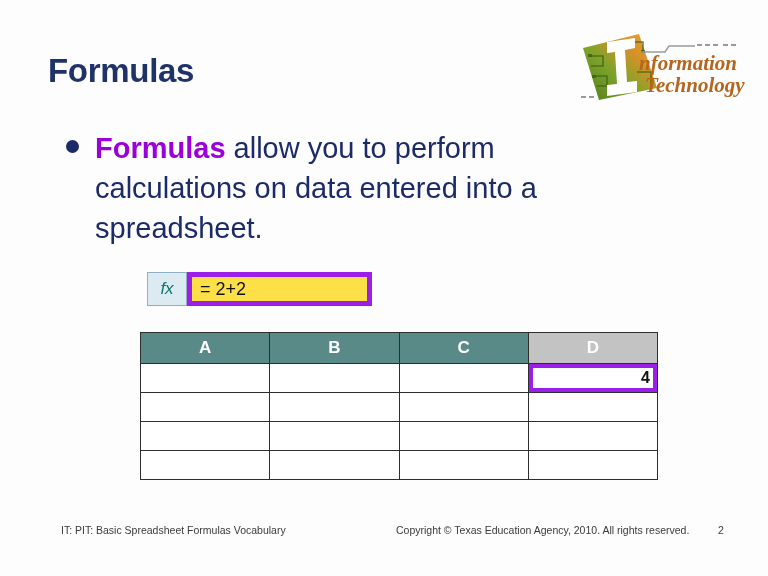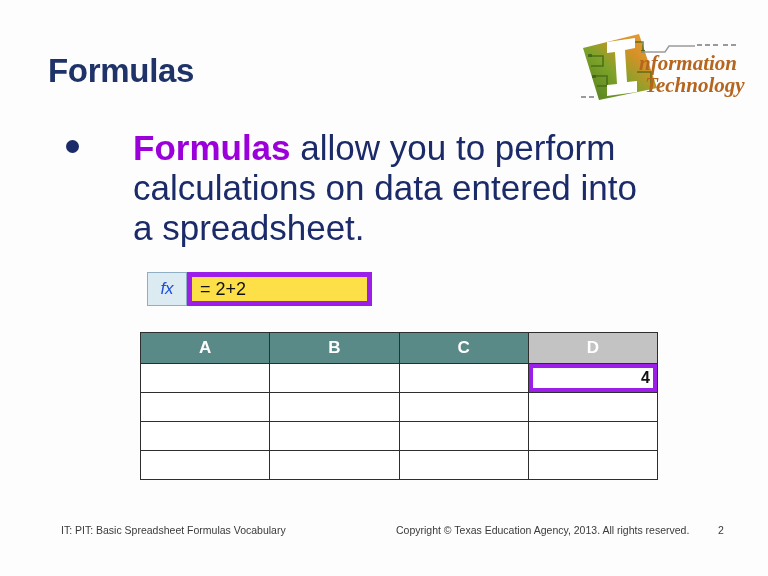--- a/index.html
+++ b/index.html
@@ -55,25 +55,24 @@
   .bullet-marker {
     flex: 0 0 auto;
     width: 13px;
     height: 13px;
     border-radius: 50%;
     background: #1b2a68;
     margin-top: 12px;
     margin-right: 16px;
   }
   .bullet-text {
-    font-size: 35px;
+    font-size: 29px;
     line-height: 40px;
     color: #1b2a68;
     max-width: 520px;
-    margin-left: 38px;
   }
   .bullet-text .kw {
     color: #9b00db;
     font-weight: bold;
   }
 
   
   .formula-bar {
     position: absolute;
     left: 147px;
@@ -84,21 +83,21 @@
   }
   .fx-box {
     width: 40px;
     background: #dceaf1;
     border: 1px solid #8fb0c4;
     display: flex;
     align-items: center;
     justify-content: center;
     font-style: italic;
     font-size: 17px;
-    color: #1d4ed8;
+    color: #0f766e;
     box-sizing: border-box;
   }
   .formula-input {
     width: 185px;
     background: #fde047;
     border: 5px solid #9b1fe8;
     display: flex;
     align-items: center;
     padding-left: 8px;
     font-size: 18px;
@@ -266,17 +265,17 @@
         <td></td>
         <td></td>
         <td></td>
         <td></td>
       </tr>
     </tbody>
   </table>
 
   <div class="footer">
     <span class="footer-left">IT: PIT: Basic Spreadsheet Formulas Vocabulary</span>
-    <span class="footer-center">Copyright © Texas Education Agency, 2013. All rights reserved.</span>
+    <span class="footer-center">Copyright © Texas Education Agency, 2010. All rights reserved.</span>
     <span class="footer-page">2</span>
   </div>
 
 </div>
 
 </body></html>

